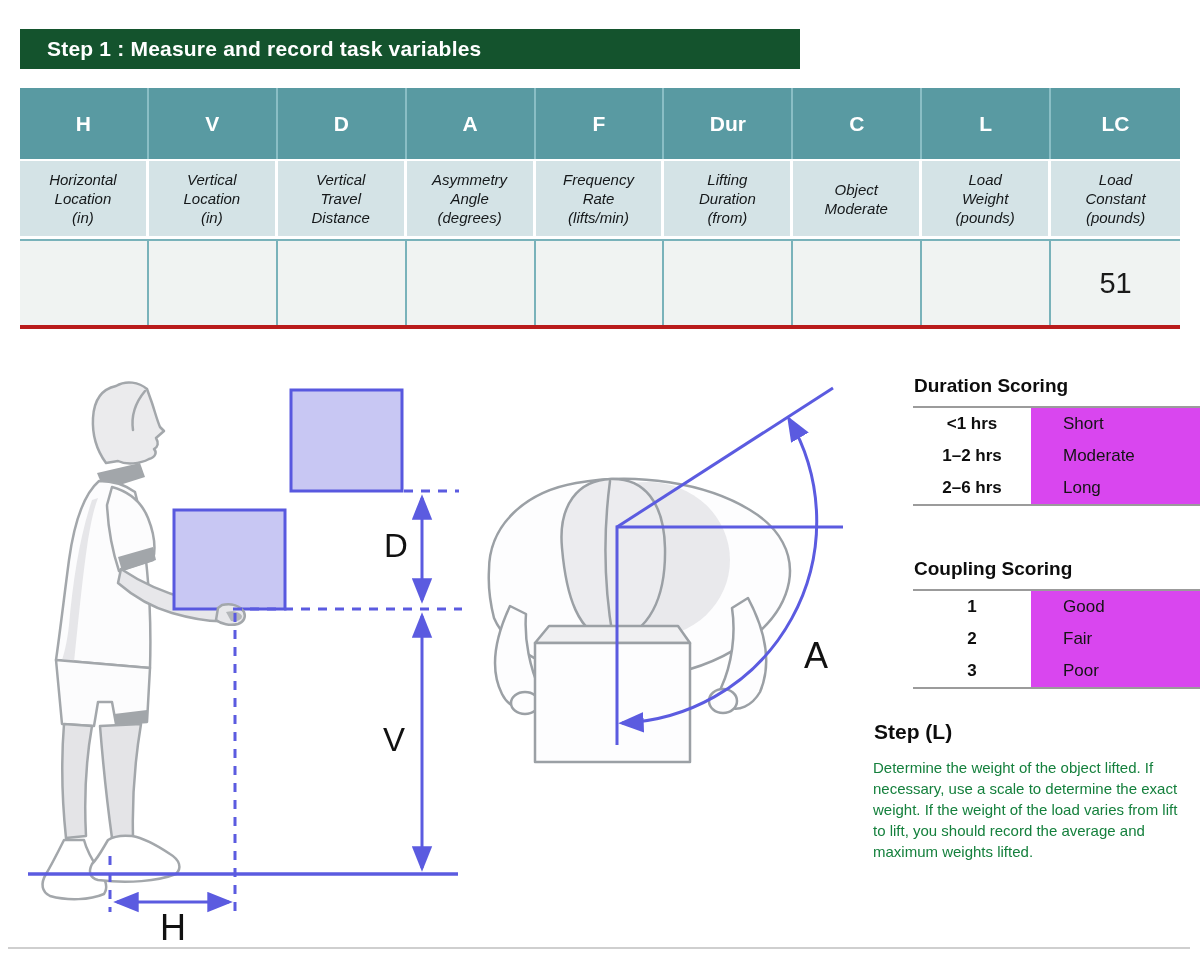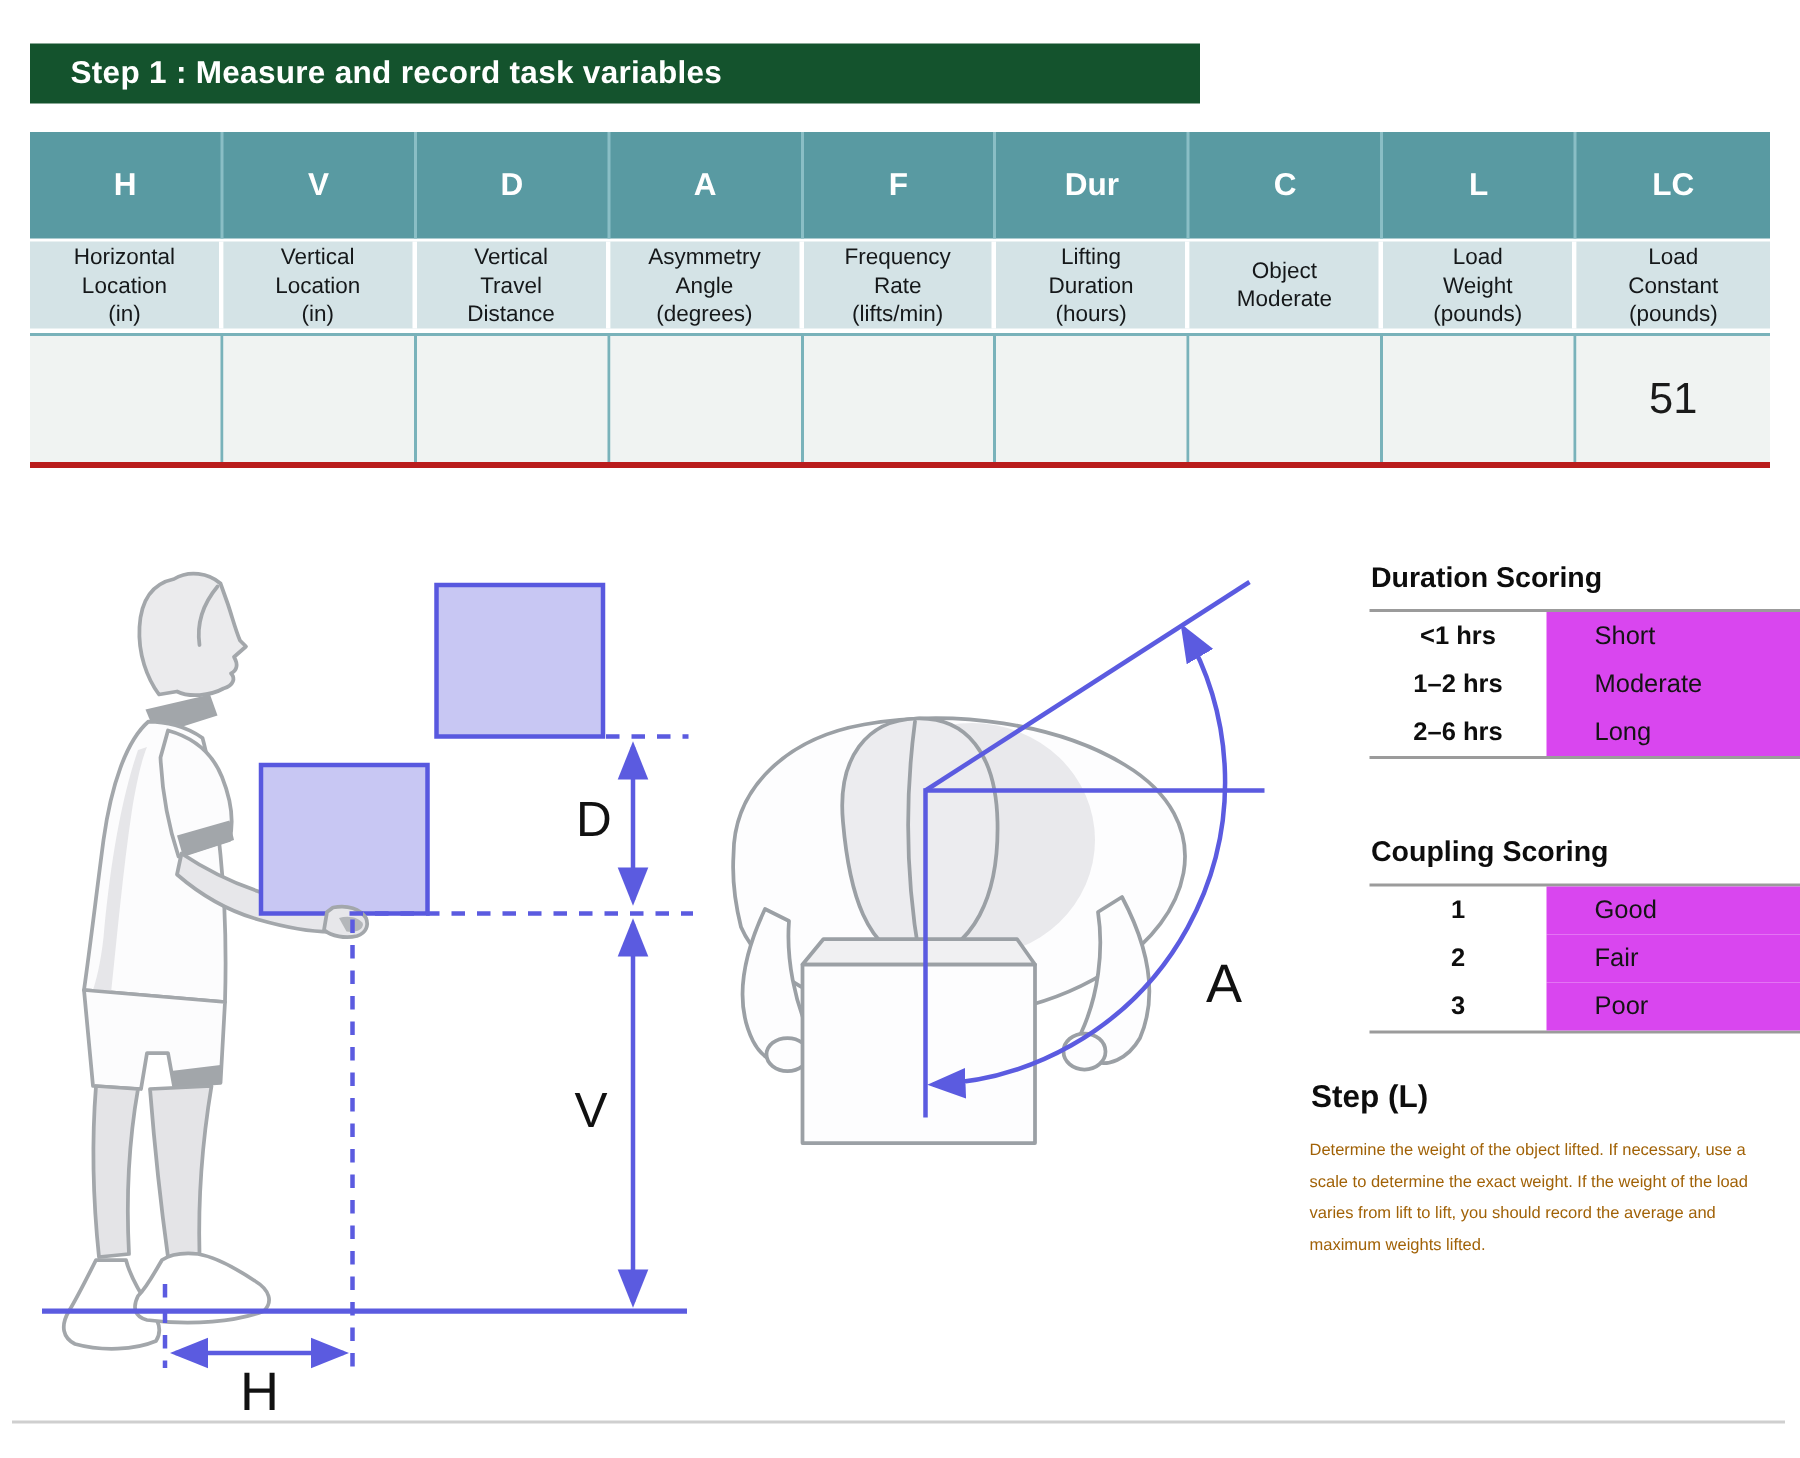--- a/index.html
+++ b/index.html
@@ -11,39 +11,39 @@
             background:#14532d;color:#ffffff;font-size:21px;font-weight:bold;
             line-height:40px;padding-left:27px;box-sizing:border-box;letter-spacing:.2px;}
 
   
   .vartable{position:absolute;left:20px;top:88px;width:1160px;}
   .trow{display:grid;grid-template-columns:repeat(9,1fr);}
   .trow .cell{display:flex;align-items:center;justify-content:center;text-align:center;box-sizing:border-box;}
   .trow.codes{height:71px;background:#599aa2;}
   .codes .cell{color:#ffffff;font-weight:bold;font-size:21px;border-right:2px solid #8abec5;}
   .codes .cell:last-child{border-right:none;}
-  .trow.descs{margin-top:2px;height:58px;}
+  .trow.descs{margin-top:2px;height:75px;font-style:italic;}
   .descs .cell{background:#d4e3e6;border-right:3px solid #ffffff;font-size:15px;line-height:19px;
                color:#15181a;white-space:pre-line;}
   .descs .cell:last-child{border-right:none;}
   .trow.values{margin-top:3px;height:84px;border-top:2px solid #79b2ba;border-bottom:4px solid #b91c1c;}
   .values .cell{background:#f0f3f2;border-right:2px solid #79b2ba;font-size:29px;color:#1a1a1a;}
   .values .cell:last-child{border-right:none;}
 
   
   .scorebox{position:absolute;left:913px;width:312px;}
   .scorebox h3{margin:0 0 9px 1px;font-size:19px;font-weight:bold;color:#0d0d0d;}
   .scoretable{border-top:2px solid #9b9b9b;border-bottom:2px solid #9b9b9b;}
   .scorerow{display:grid;grid-template-columns:118px 1fr;height:32px;}
   .scorerow .k{display:flex;align-items:center;justify-content:center;font-weight:bold;font-size:17px;color:#0e0e0e;}
   .scorerow .v{display:flex;align-items:center;padding-left:32px;font-size:17px;background:#d946ef;color:#141414;}
 
   .loadbox{position:absolute;left:873px;top:720px;width:314px;}
   .loadbox h3{margin:0 0 13px 1px;font-size:21px;font-weight:bold;color:#0d0d0d;}
-  .loadbox p{margin:0;font-size:11px;line-height:21px;color:#a16207;}
+  .loadbox p{margin:0;font-size:15px;line-height:21px;color:#15803d;}
 
   
   #art{position:absolute;left:0;top:0;pointer-events:none;}
   .dimlabel{font-family:"Liberation Sans",sans-serif;fill:#111111;}
 
   .divider{position:absolute;left:8px;top:947px;width:1182px;height:2px;background:#cfcfcf;}
 </style>
 </head>
 <body>
 
@@ -76,21 +76,21 @@
 Travel
 Distance</div>
       <div class="cell">Asymmetry
 Angle
 (degrees)</div>
       <div class="cell">Frequency
 Rate
 (lifts/min)</div>
       <div class="cell">Lifting
 Duration
-(hours)</div>
+(from)</div>
       <div class="cell">Object
 Moderate</div>
       <div class="cell">Load
 Weight
 (pounds)</div>
       <div class="cell">Load
 Constant
 (pounds)</div>
     </div>
     <div class="trow values">

